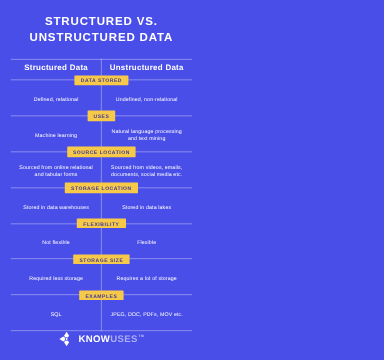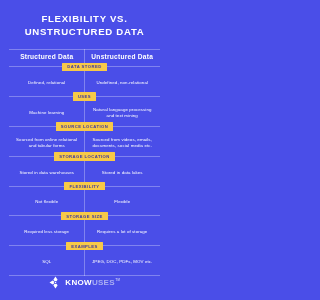--- a/index.html
+++ b/index.html
@@ -160,21 +160,21 @@
     color: #c3c7f5;
     font-weight: bold;
   }
 </style>
 </head>
 <body>
 
 <div class="poster">
 
   <div class="title-block">
-    <div class="title-line">FLEXIBILITY VS.</div>
+    <div class="title-line">STRUCTURED VS.</div>
     <div class="title-line">UNSTRUCTURED DATA</div>
   </div>
 
   <div class="table">
     <div class="center-divider"></div>
 
     <div class="hrule"></div>
 
     <div class="head-row">
       <div class="head-cell">Structured Data</div>

